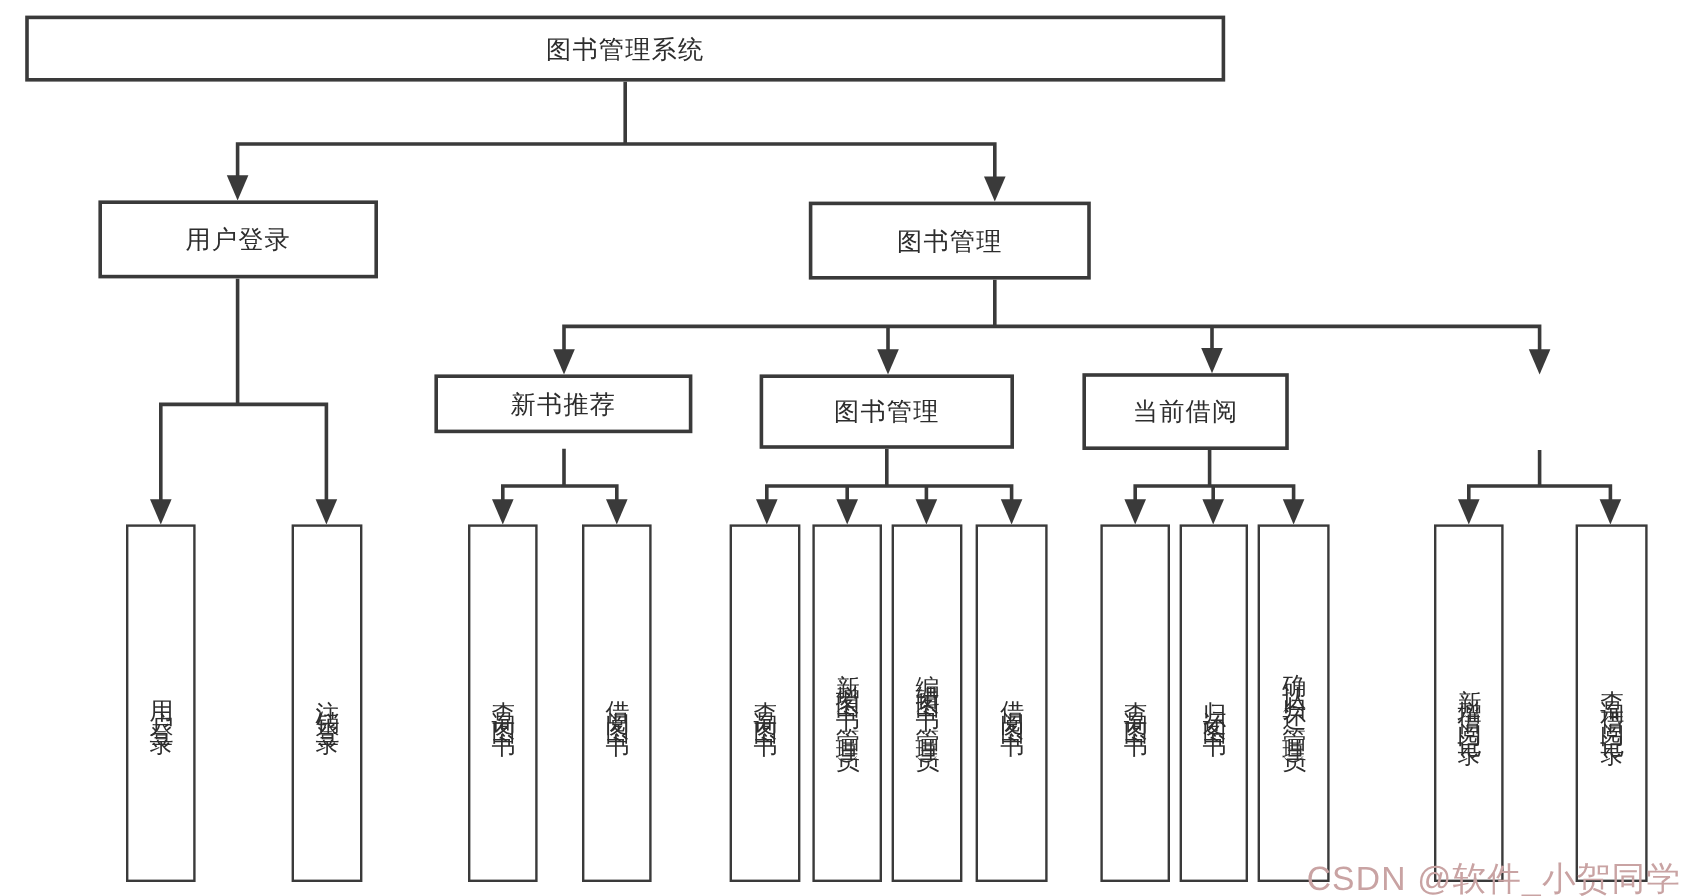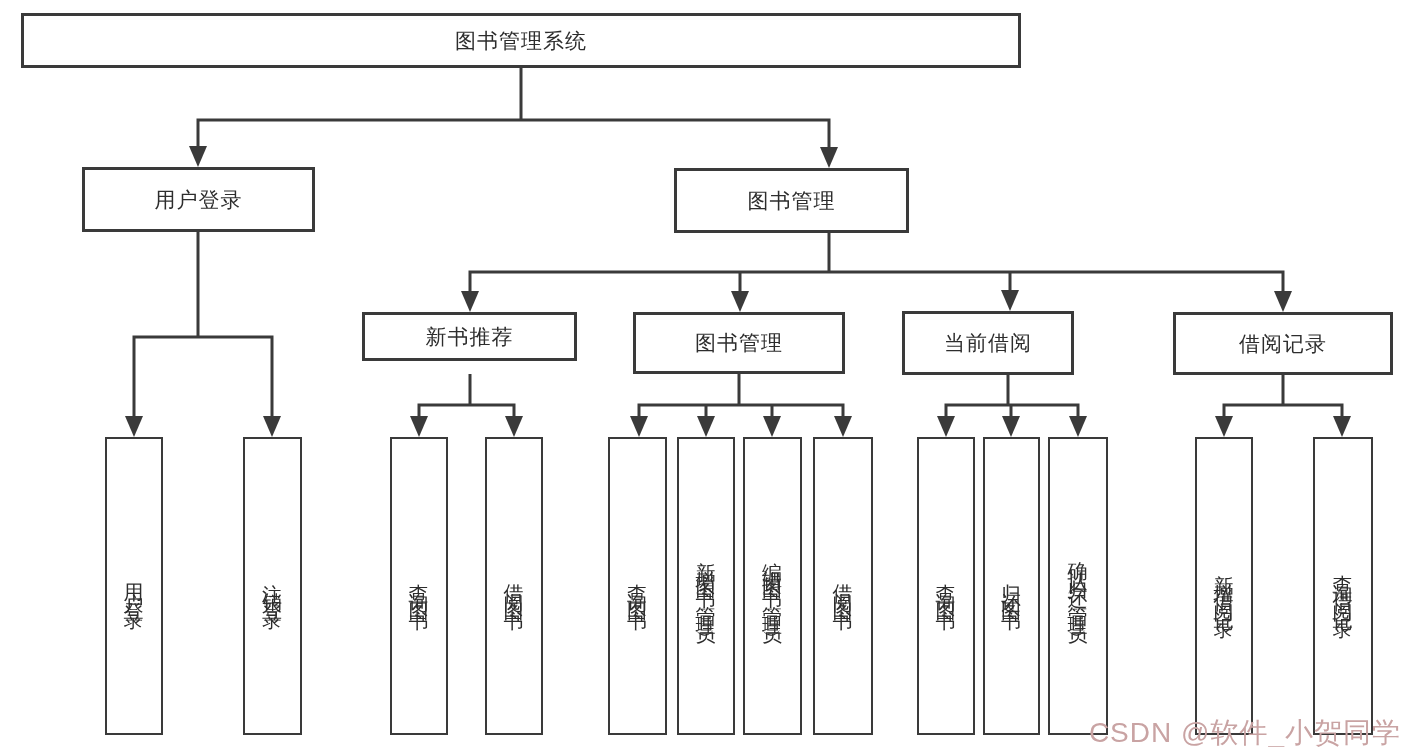--- a/index.html
+++ b/index.html
@@ -131,21 +131,20 @@
   </svg>
 
   <div class="box" id="node-root">图书管理系统</div>
 
   <div class="box" id="node-user-login">用户登录</div>
   <div class="box" id="node-book-mgmt">图书管理</div>
 
   <div class="box" id="node-new-book">新书推荐</div>
   <div class="box" id="node-book-borrow">图书管理</div>
   <div class="box" id="node-current-borrow">当前借阅</div>
-  <div class="box" id="node-borrow-record">借阅记录</div>
 
   <div class="box leaf" id="leaf-user-login">用户登录</div>
   <div class="box leaf" id="leaf-logout">注销登录</div>
 
   <div class="box leaf" id="leaf-query-book-1">查询图书</div>
   <div class="box leaf" id="leaf-borrow-book-1">借阅图书</div>
 
   <div class="box leaf" id="leaf-query-book-2">查询图书</div>
   <div class="box leaf" id="leaf-add-book">新增图书（管理员）</div>
   <div class="box leaf" id="leaf-edit-book">编辑图书（管理员）</div>

